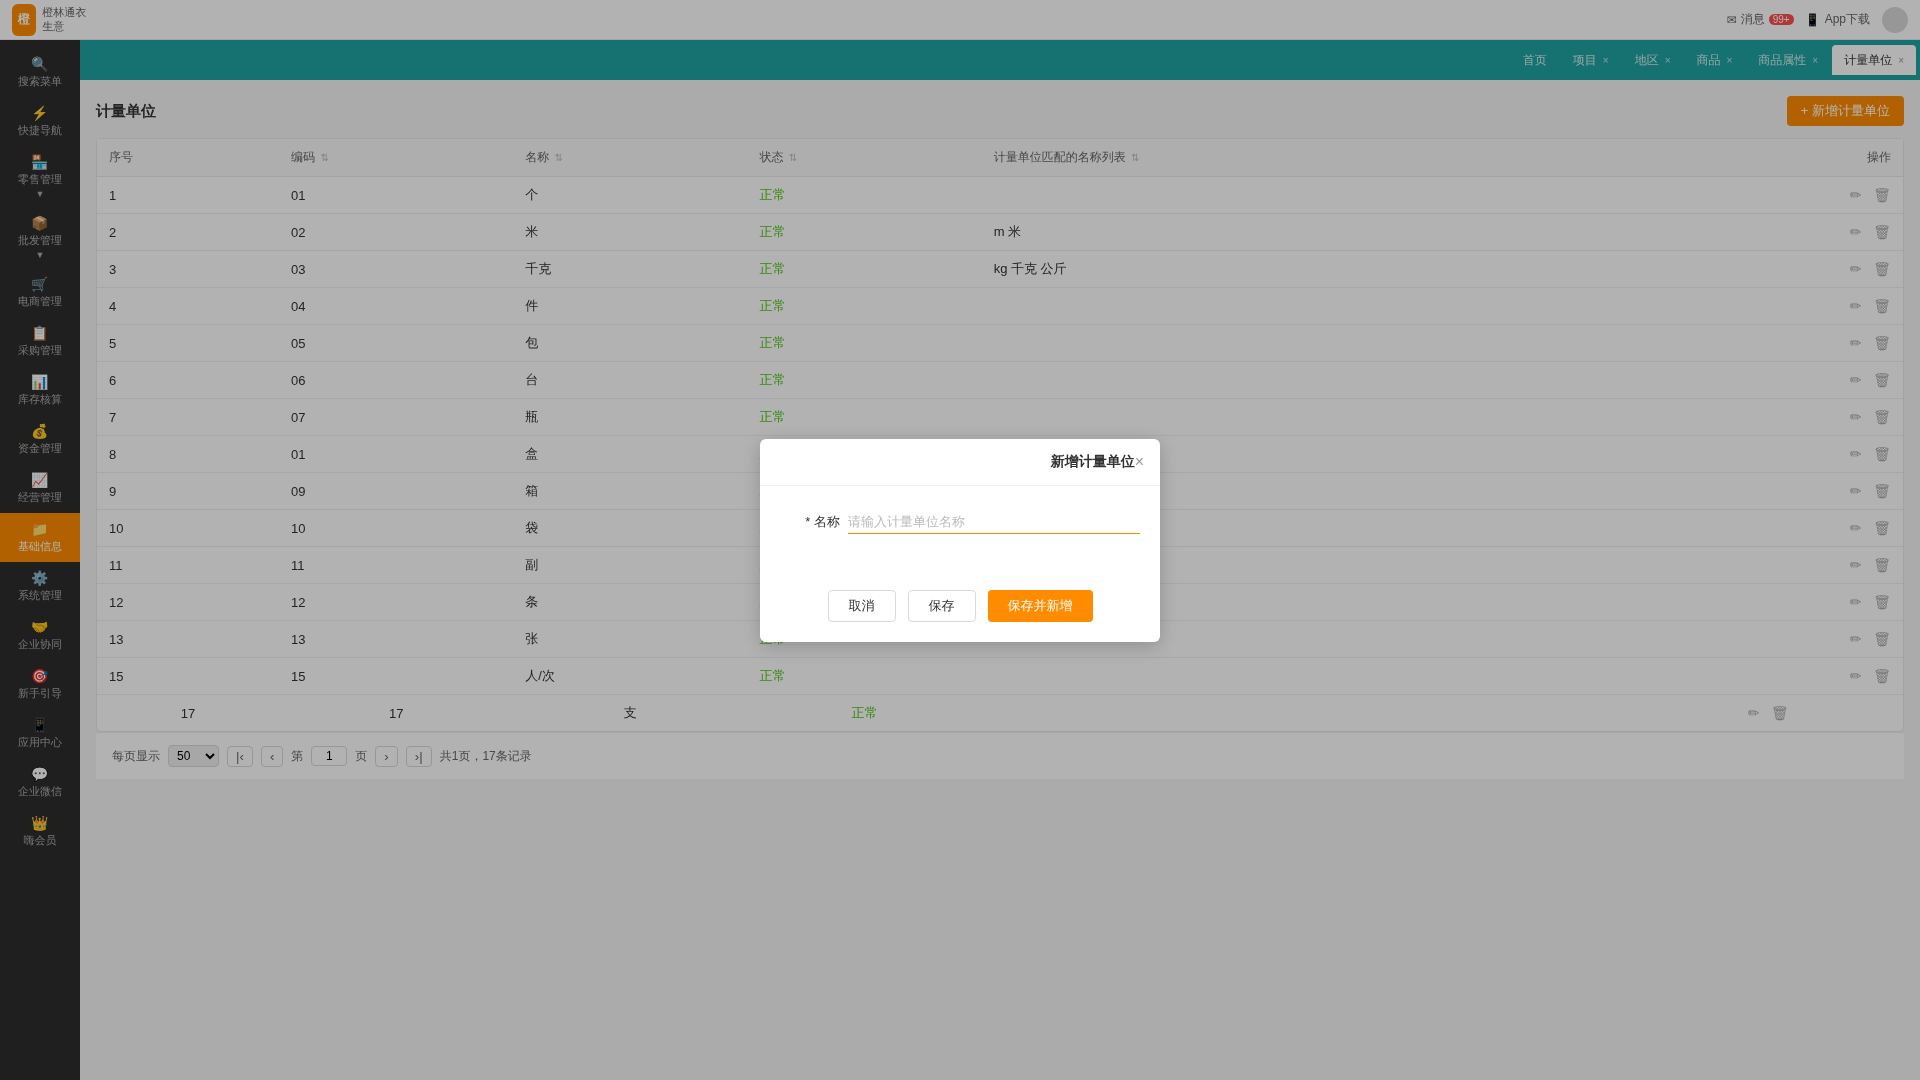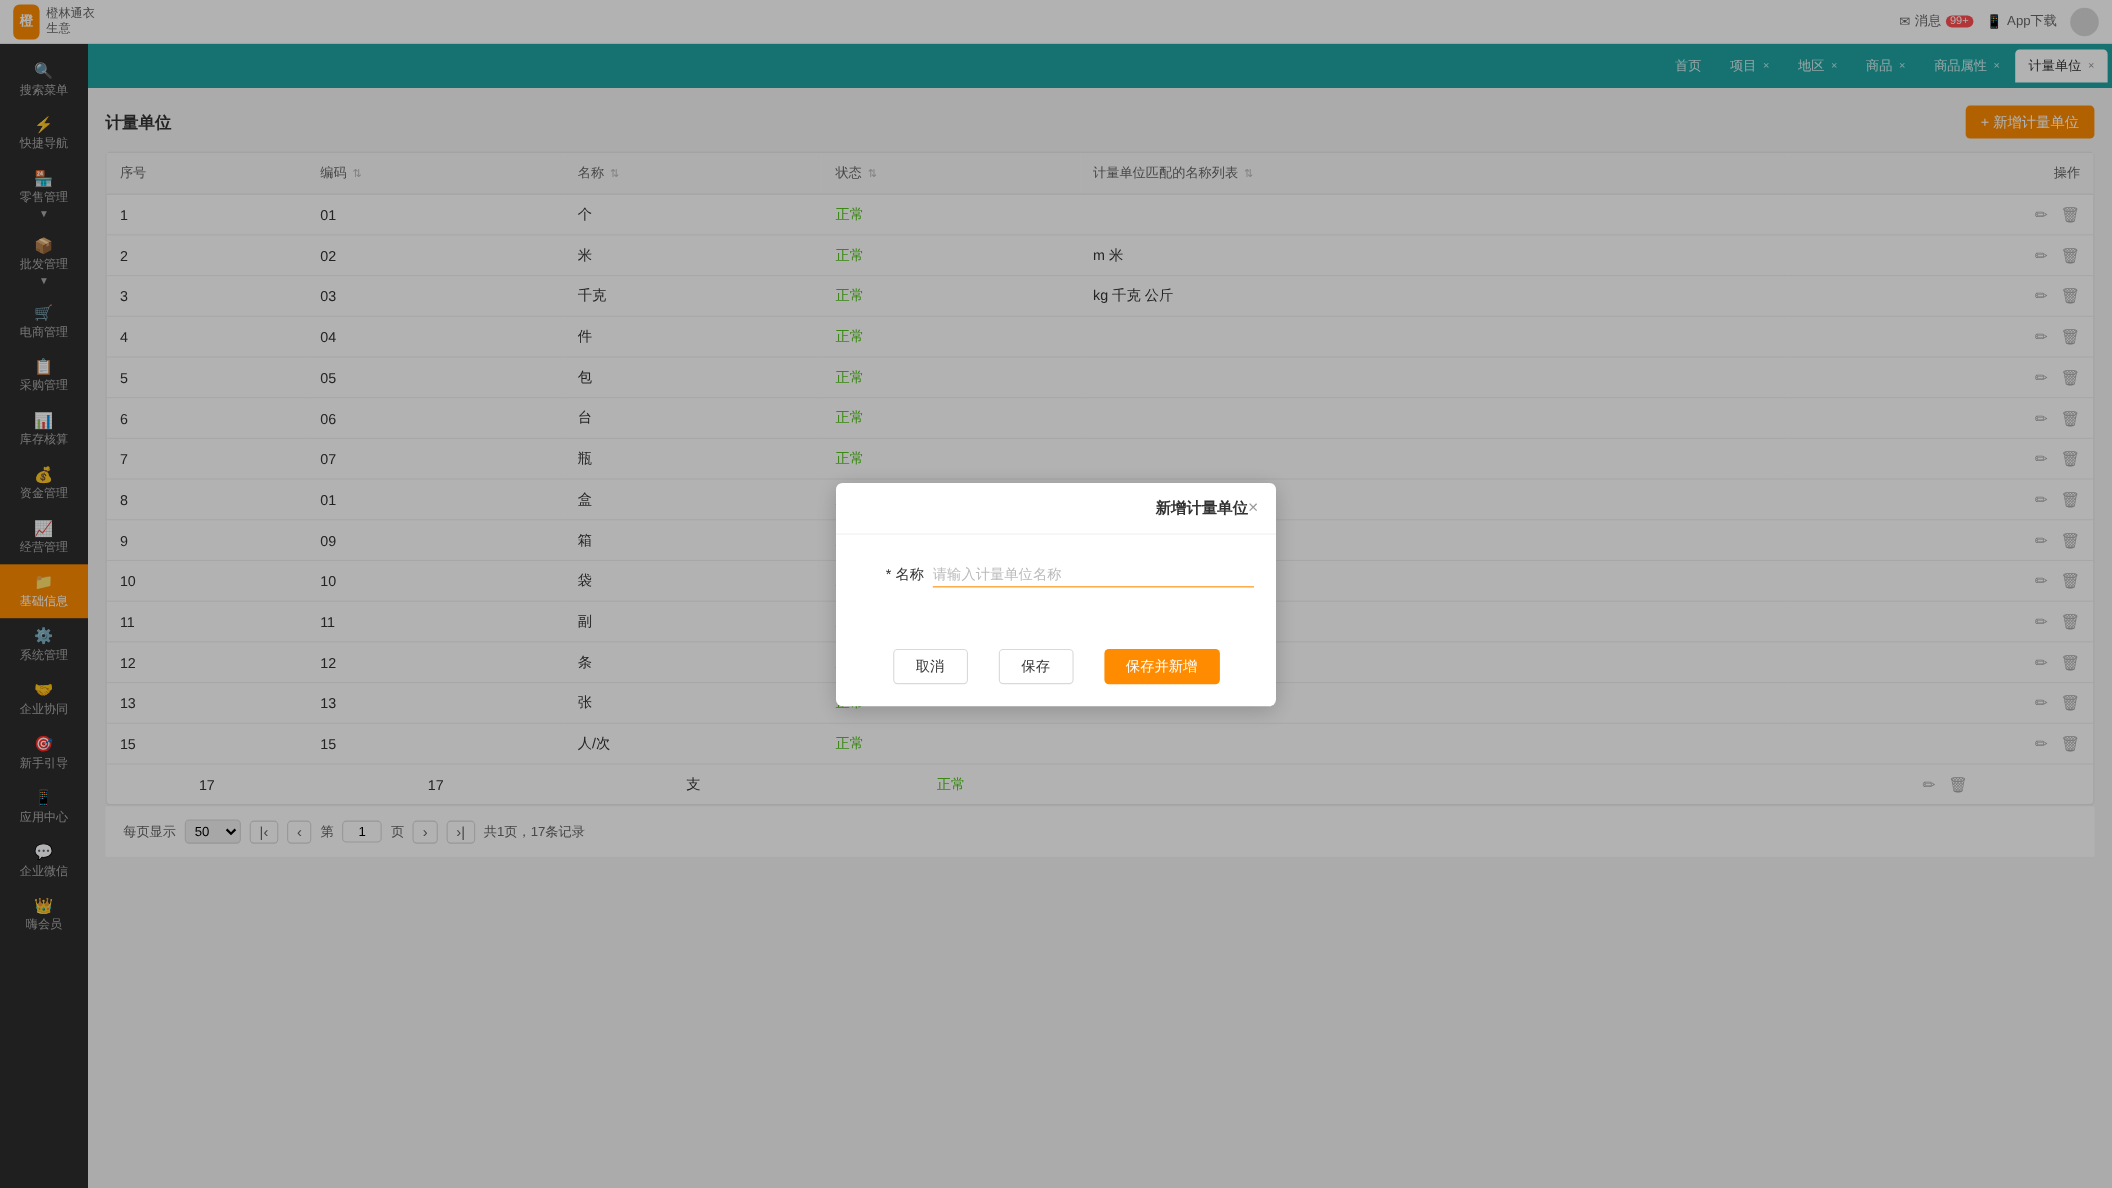--- a/index.html
+++ b/index.html
@@ -70,21 +70,21 @@
     .modal { background: #fff; border-radius: 6px; width: 400px; box-shadow: 0 4px 20px rgba(0,0,0,0.2); }
     .modal-header { padding: 14px 16px; border-bottom: 1px solid #f0f0f0; display: flex; justify-content: flex-end; align-items: center; }
     .modal-title { font-size: 14px; font-weight: bold; color: #333; }
     .modal-close { color: #999; cursor: pointer; font-size: 16px; }
     .modal-body { padding: 24px 20px; }
     .form-row { display: flex; align-items: center; margin-bottom: 20px; gap: 8px; }
     .form-label { width: 60px; text-align: right; font-size: 13px; color: #333; }
     .form-input { flex: 1; border: none; border-bottom: 1px solid #d9d9d9; padding: 4px 0; font-size: 13px; outline: none; color: #333; }
     .form-input.active-border { border-bottom: 1px solid #ff8c00; }
     .form-input::placeholder { color: #bbb; }
-    .modal-footer { padding: 12px 20px 20px; display: flex; justify-content: center; gap: 28px; }
+    .modal-footer { padding: 12px 20px 20px; display: flex; justify-content: center; gap: 12px; }
     .btn-cancel { border: 1px solid #d9d9d9; background: #fff; color: #333; padding: 6px 20px; border-radius: 4px; cursor: pointer; font-size: 13px; }
     .btn-save { background: #fff; border: 1px solid #d9d9d9; color: #333; padding: 6px 20px; border-radius: 4px; cursor: pointer; font-size: 13px; }
     .btn-save-new { background: #ff8c00; border: none; color: #fff; padding: 6px 20px; border-radius: 4px; cursor: pointer; font-size: 13px; }
   </style>
 </head>
 <body>
 
 <div class="app-container">
 
   <div class="top-bar">

